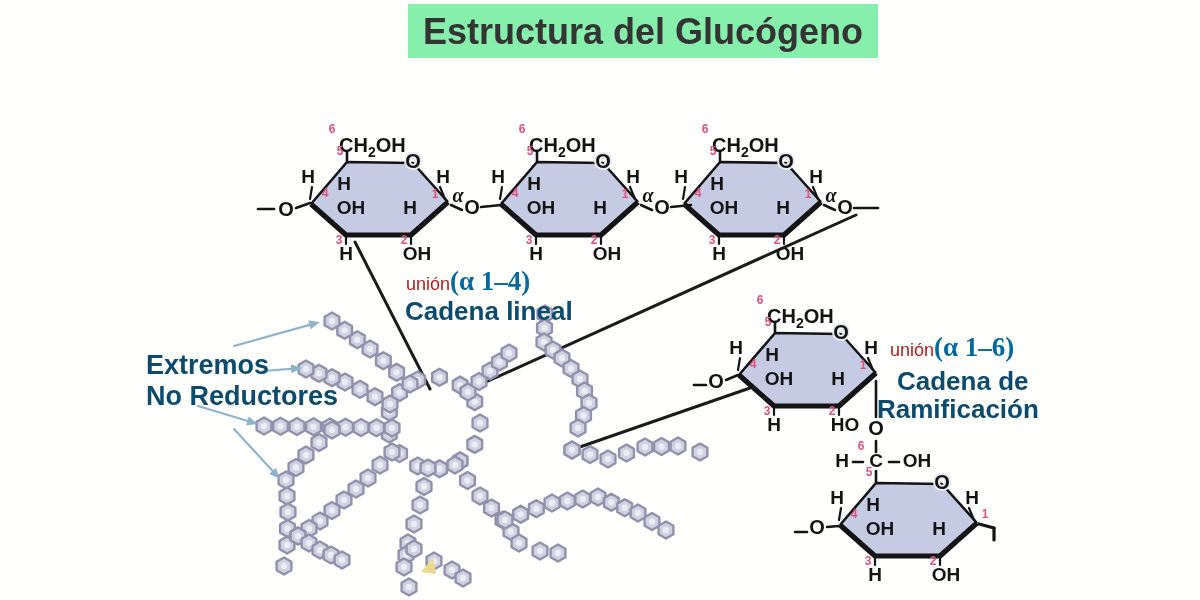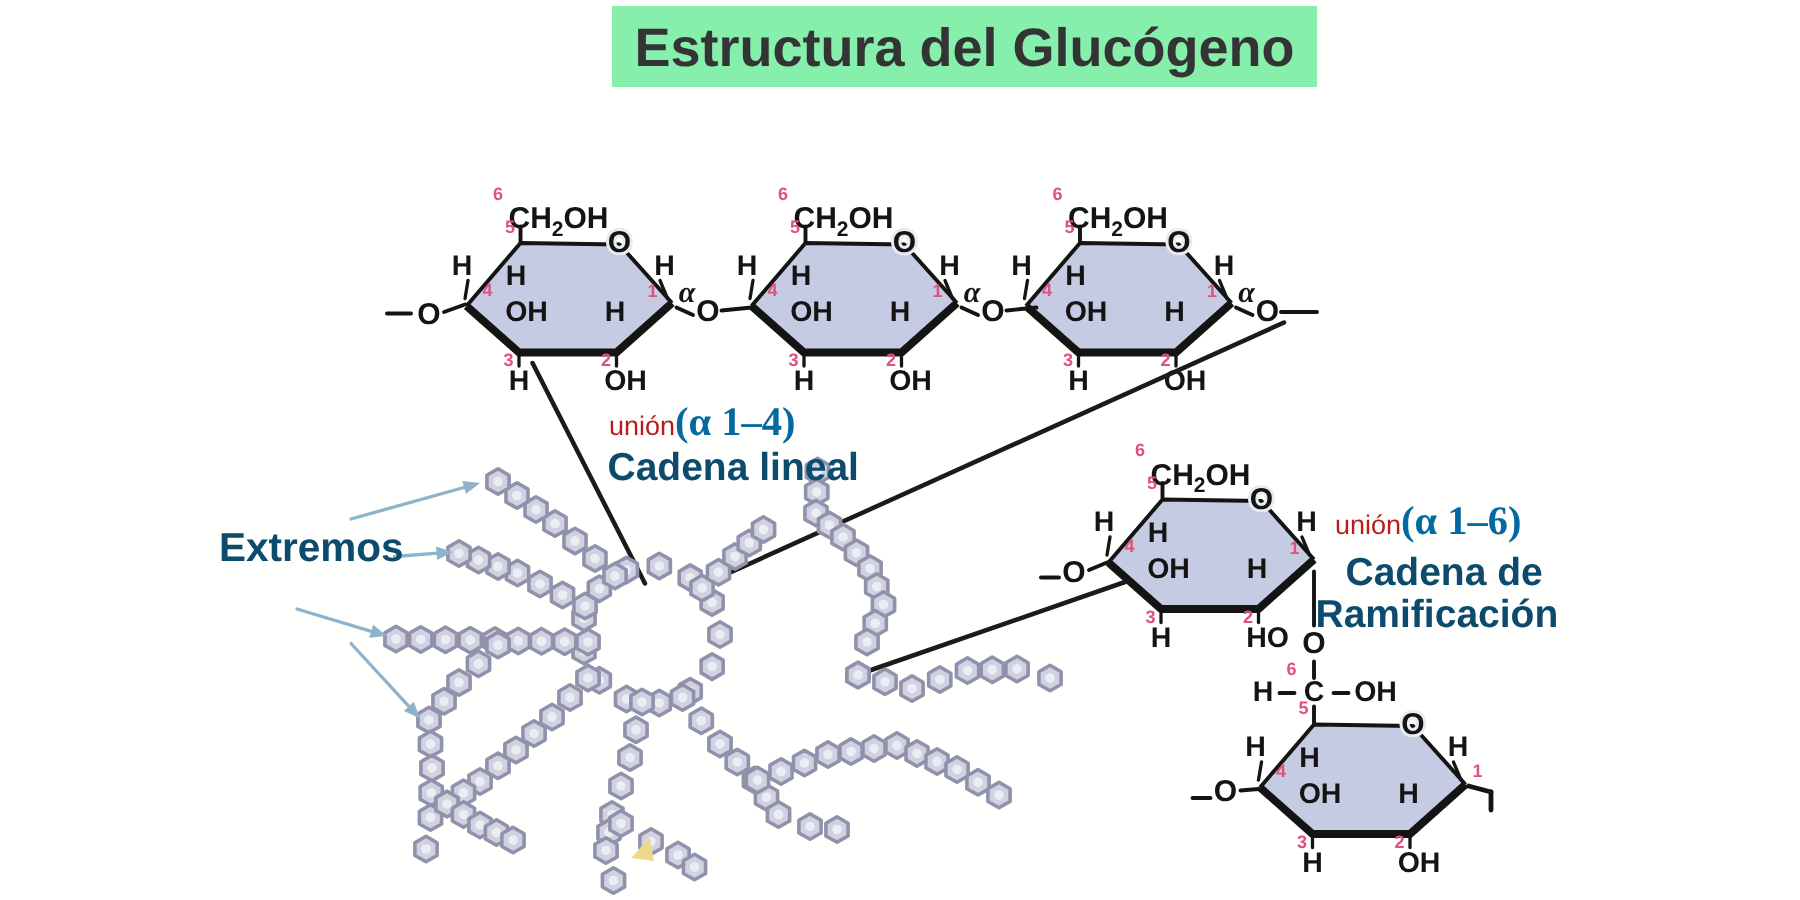--- a/index.html
+++ b/index.html
@@ -425,14 +425,15 @@
 
   <div id="cadena" class="abs lbl-red">Cadena lineal</div>
 
   <div id="union16" class="abs"><span class="lbl-blue">unión</span><span class="lbl-bond">(α 1–6)</span></div>
 
   <div id="punto" class="abs lbl-red">Cadena de</div>
   <div id="ramif" class="abs lbl-red">Ramificación</div>
 
   <div id="extremos" class="abs lbl-red">
     <div>Extremos</div>
+    <div>No Reductores</div>
   </div>
 </div>
 
 </body></html>

